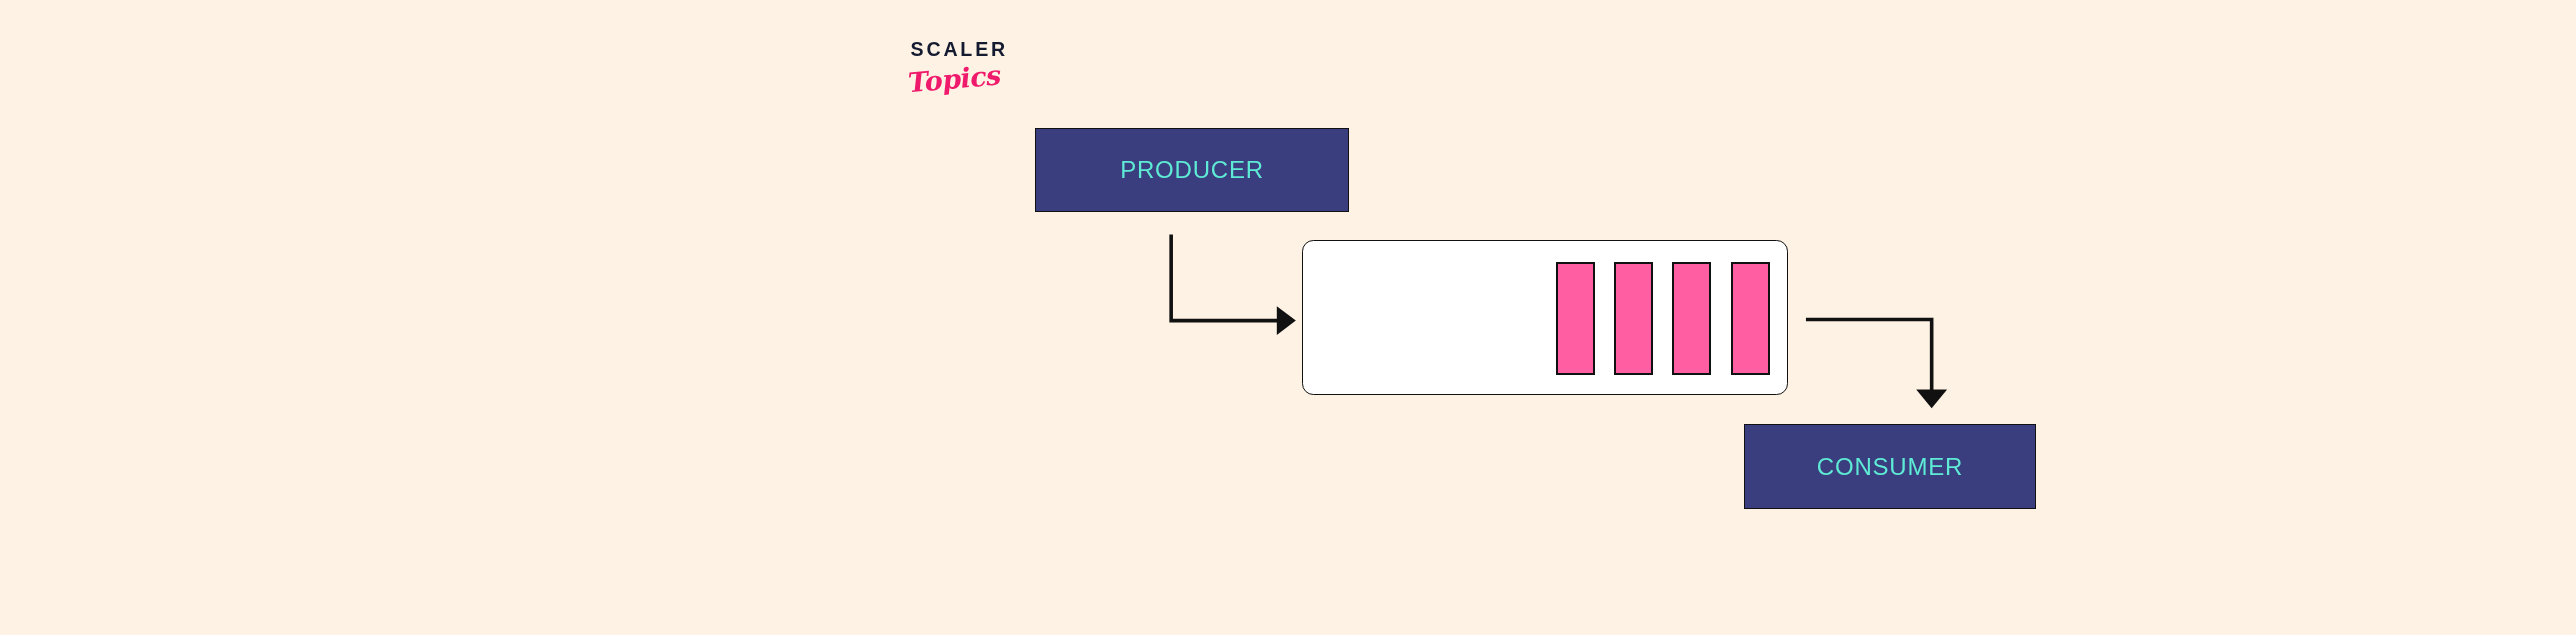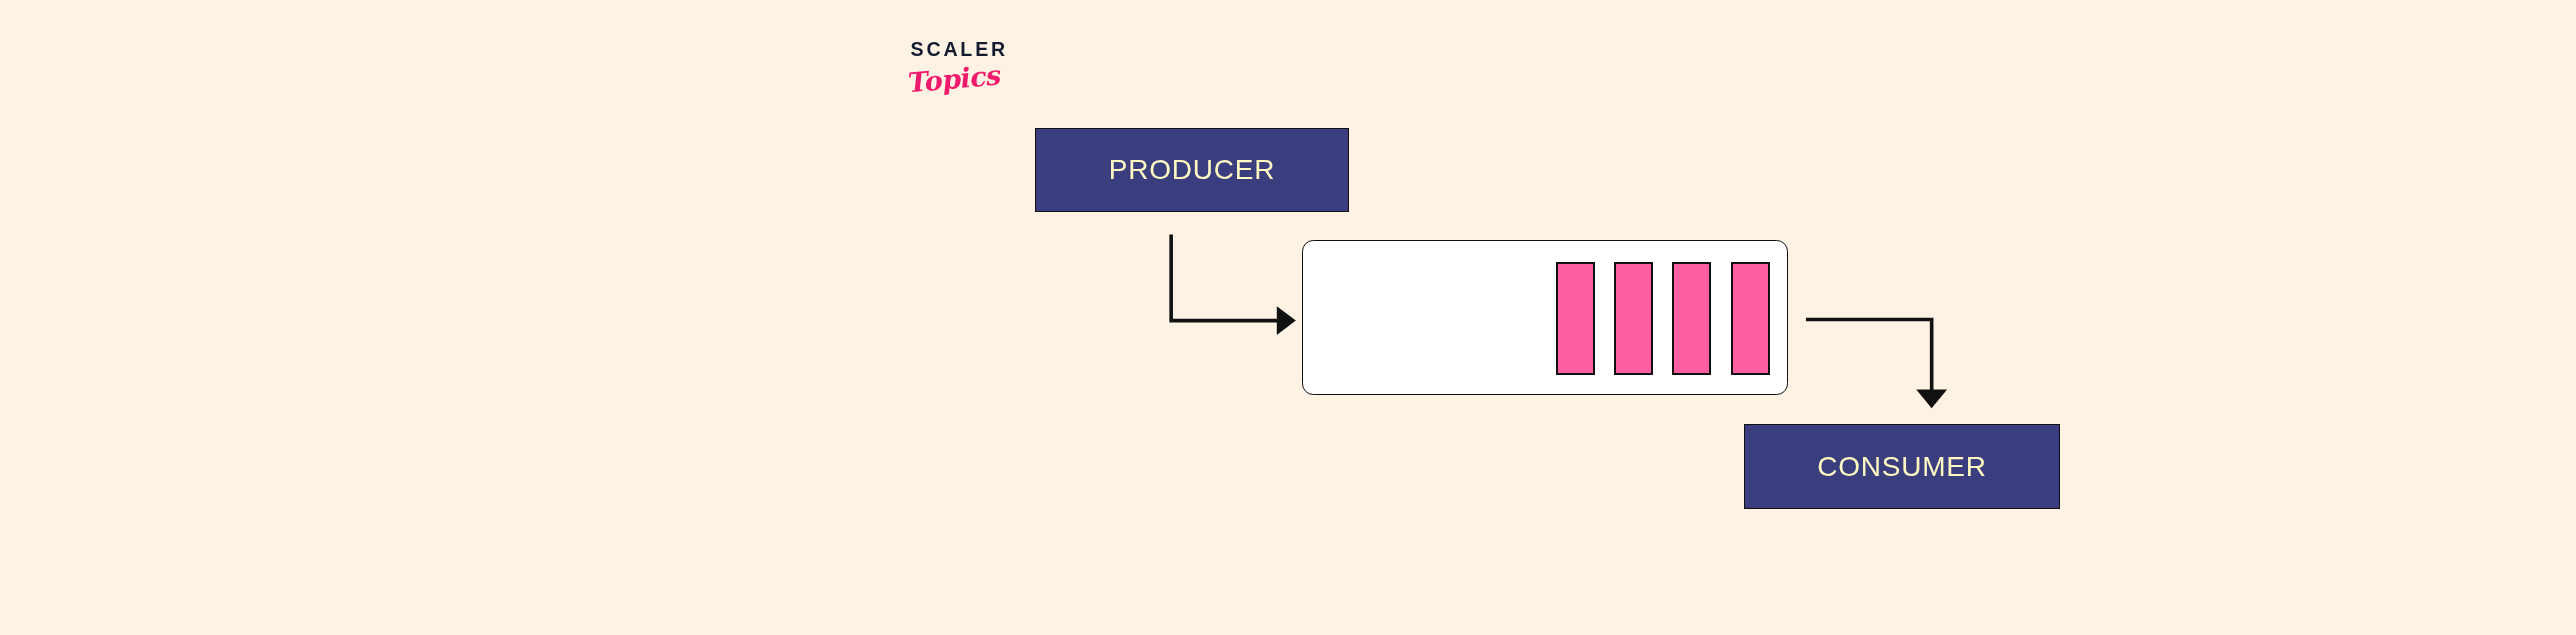--- a/index.html
+++ b/index.html
@@ -59,38 +59,38 @@
   .node-box {
     position: absolute;
     background: #3a3d7e;
     border: 1.5px solid #111111;
     box-sizing: border-box;
     display: flex;
     align-items: center;
     justify-content: center;
   }
   .node-label {
-    color: #fef9c3;
+    color: #5eead4;
     font-family: "Liberation Sans", sans-serif;
-    font-size: 28px;
+    font-size: 24px;
     font-weight: normal;
     letter-spacing: 0.8px;
     white-space: nowrap;
   }
 
   #producer-box {
     left: 1035px;
     top: 128px;
     width: 314px;
     height: 84px;
   }
   #consumer-box {
     left: 1744px;
     top: 424px;
-    width: 316px;
+    width: 292px;
     height: 85px;
   }
 
   
   #queue-box {
     position: absolute;
     left: 1302px;
     top: 240px;
     width: 486px;
     height: 155px;

